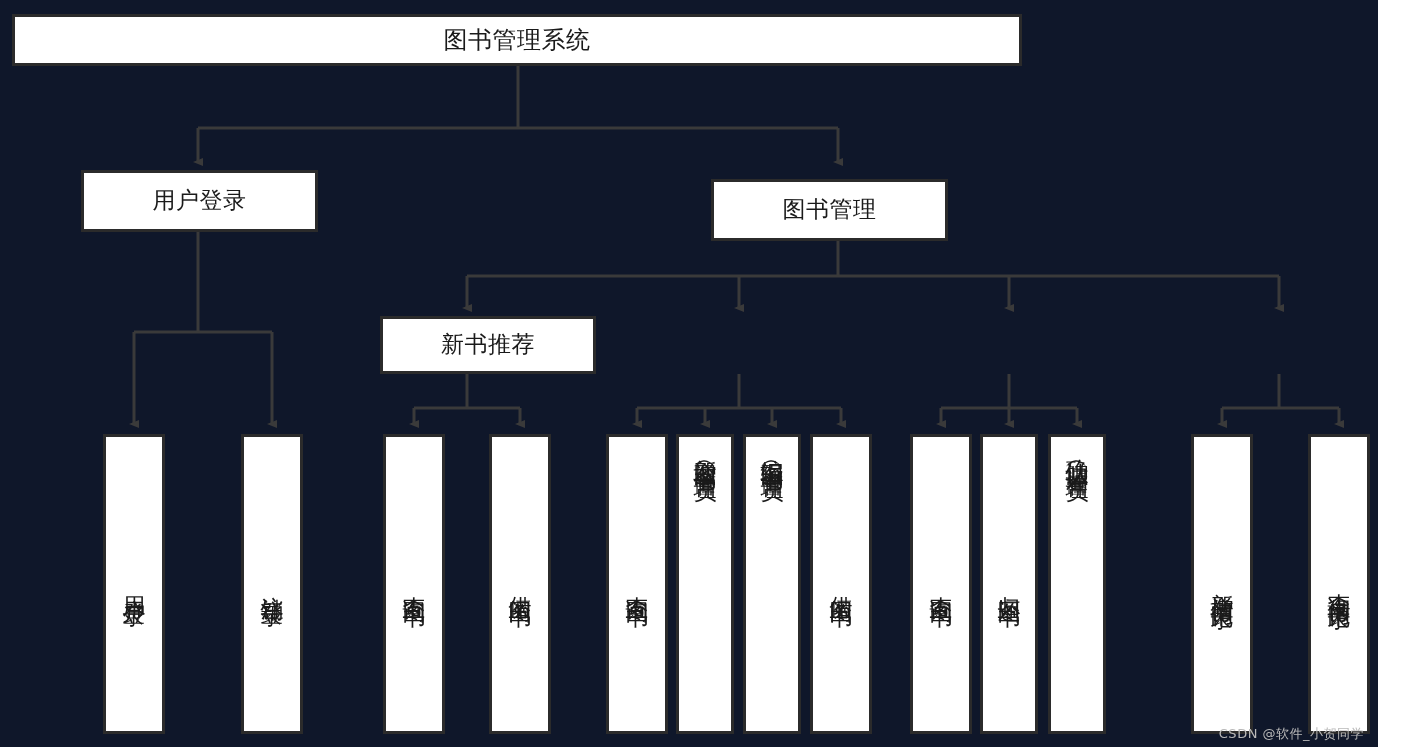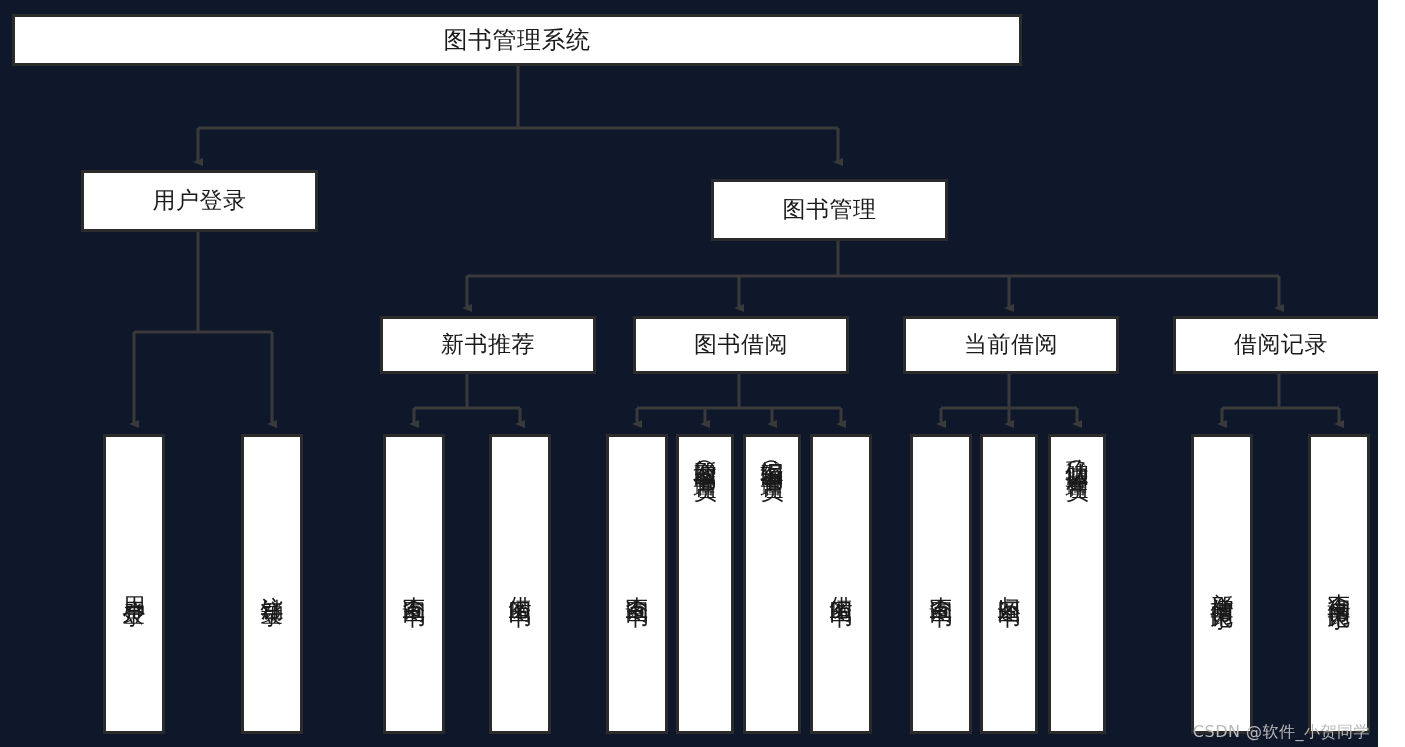--- a/index.html
+++ b/index.html
@@ -62,23 +62,23 @@
     letter-spacing: 3px;
     max-height: 100%;
     white-space: normal;
   }
   .node.vert.mid {
     align-items: center;
     padding-top: 0;
   }
   #watermark {
     position: absolute;
-    right: 8px;
+    right: 14px;
     bottom: 4px;
-    font-size: 16px;
+    font-size: 13px;
     color: #b9b9b9;
     letter-spacing: 0.5px;
     white-space: nowrap;
     font-family: "DejaVu Sans", "Liberation Sans", sans-serif;
   }
 </style>
 </head>
 <body>
 
 <div id="canvas">
@@ -140,29 +140,20 @@
   <div class="node horiz" style="left:81px; top:170px; width:237px; height:62px;">
     <span class="label">用户登录</span>
   </div>
   <div class="node horiz" style="left:711px; top:170px; width:237px; height:62px;margin-top:9px;">
     <span class="label">图书管理</span>
   </div>
 
   <div class="node horiz" style="left:380px; top:316px; width:216px; height:58px;">
     <span class="label">新书推荐</span>
   </div>
-  <div class="node horiz" style="left:633px; top:316px; width:216px; height:58px;">
-    <span class="label">图书借阅</span>
-  </div>
-  <div class="node horiz" style="left:903px; top:316px; width:216px; height:58px;">
-    <span class="label">当前借阅</span>
-  </div>
-  <div class="node horiz" style="left:1173px; top:316px; width:216px; height:58px;">
-    <span class="label">借阅记录</span>
-  </div>
 
   <div class="node vert mid" style="left:103px; top:434px; width:62px; height:300px;">
     <span class="label">用户登录</span>
   </div>
   <div class="node vert mid" style="left:241px; top:434px; width:62px; height:300px;">
     <span class="label">注销登录</span>
   </div>
 
   <div class="node vert mid" style="left:383px; top:434px; width:62px; height:300px;">
     <span class="label">查询图书</span>

